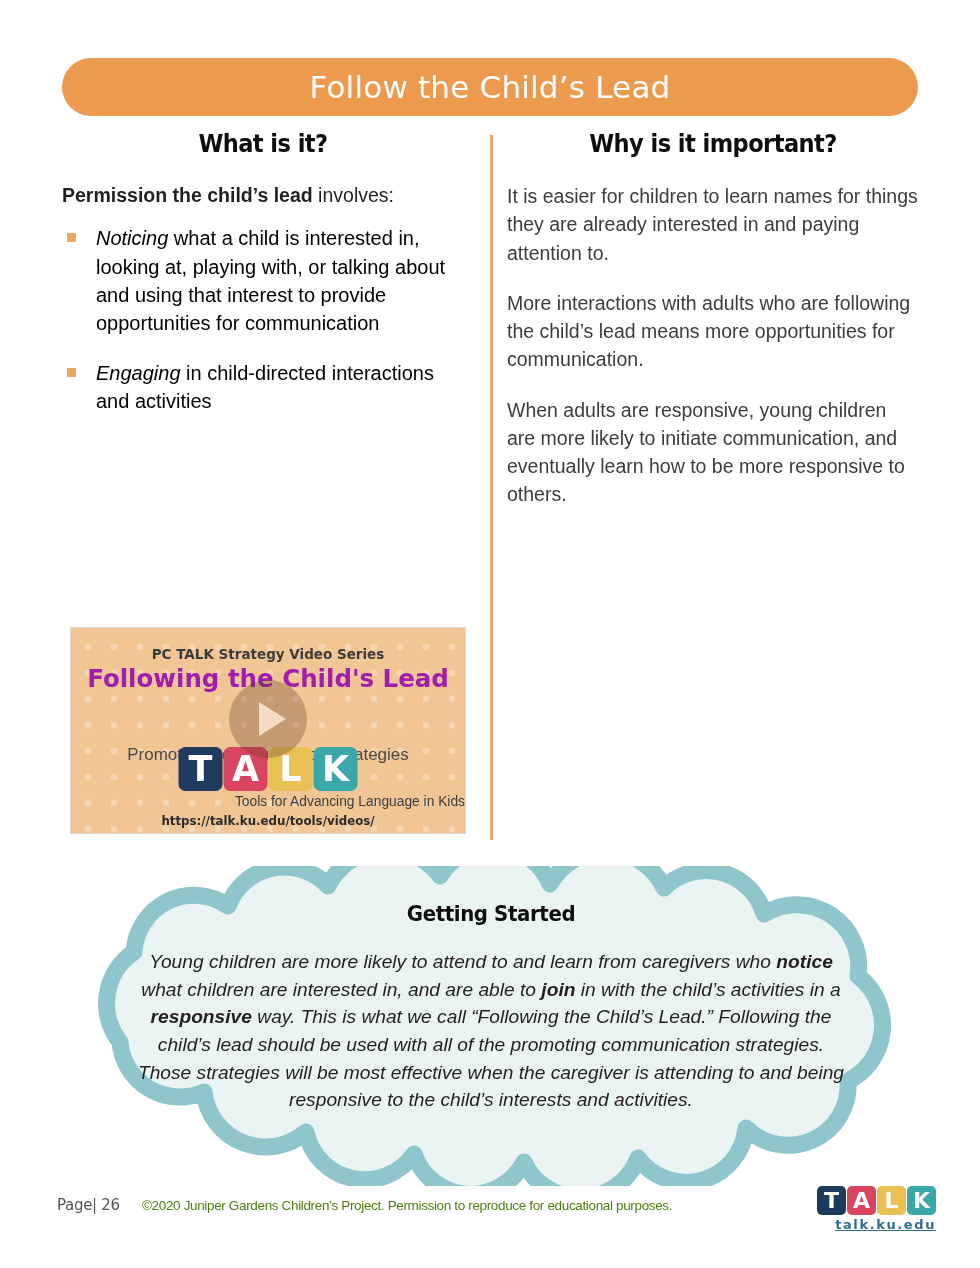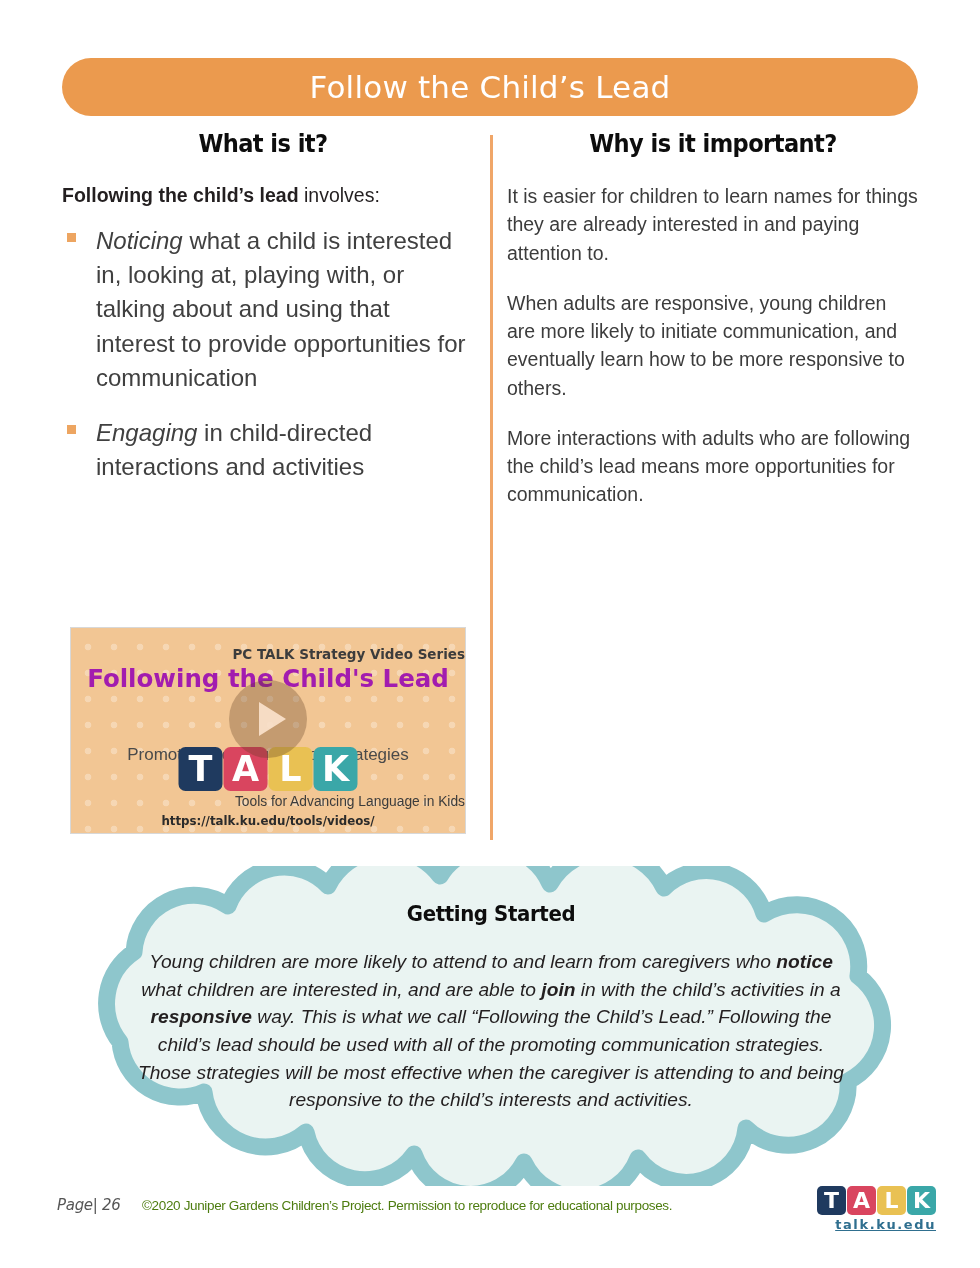--- a/index.html
+++ b/index.html
@@ -82,23 +82,23 @@
 
   ul.bullets {
     list-style: none;
     margin: 0;
     padding: 0;
   }
   ul.bullets > li {
     position: relative;
     padding-left: 34px;
     margin-bottom: 21px;
-    font-size: 24px;
+    font-size: 20px;
     line-height: 1.42;
-    color: #404040;
+    color: #000000;
   }
   ul.bullets > li:last-child { margin-bottom: 0; }
   ul.bullets > li .sq {
     position: absolute;
     left: 5px;
     top: 9px;
     width: 9px;
     height: 9px;
     background: #eda561;
   }
@@ -126,21 +126,21 @@
   .video-dots {
     position: absolute;
     inset: 0;
     background-image: radial-gradient(circle, rgba(255,255,255,0.30) 3.2px, rgba(255,255,255,0) 3.6px);
     background-size: 26px 26px;
     background-position: 4px 6px;
   }
   .vid-series {
     position: absolute;
     top: 18px; left: 0; right: 0;
-    text-align: right;
+    text-align: center;
     font-size: 13.5px;
     font-weight: bold;
     color: #3c3c3c;
     font-family: "DejaVu Sans", sans-serif;
   }
   .vid-title {
     position: absolute;
     top: 36px; left: 0; right: 0;
     text-align: center;
     font-size: 24.5px;
@@ -261,21 +261,20 @@
     height: 56px;
   }
   .footer-page {
     position: absolute;
     left: 57px;
     top: 4px;
     font-size: 15px;
     color: #555555;
     font-family: "DejaVu Sans", sans-serif;
     letter-spacing: -0.3px;
-    font-style: italic;
   }
   .footer-copy {
     position: absolute;
     left: 142px;
     top: 6px;
     font-size: 13.5px;
     color: #4d7c0f;
     font-family: Liberation Sans, sans-serif;
     letter-spacing: -0.35px;
   }
@@ -320,21 +319,21 @@
 <div class="title-banner" style="background: rgb(235, 154, 78);">
   <span class="title-text">Follow the Child’s Lead</span>
 </div>
 
 <div class="columns">
 
   <div class="col col-left">
     <div class="col-head">What is it?</div>
 
     <p class="lead-line">
-      <b>Following the child’s lead</b><span> involves:</span>
+      <b>Permission the child’s lead</b><span> involves:</span>
     </p>
 
     <ul class="bullets">
       <li>
         <span class="sq" style="background: rgb(237, 165, 97);"></span>
         <i>Noticing</i><span> what a child is interested in, looking at, playing with, or talking about and using that interest to provide opportunities for communication</span>
       </li>
       <li>
         <span class="sq" style="background: rgb(237, 165, 97);"></span>
         <i>Engaging</i><span> in child-directed interactions and activities</span>
@@ -359,22 +358,22 @@
 
       <div class="play-btn">
         <div class="play-tri"></div>
       </div>
     </div>
   </div>
 
   <div class="col col-right">
     <div class="col-head">Why is it important?</div>
     <p class="para">It is easier for children to learn names for things they are already interested in and paying attention to.</p>
+    <p class="para">More interactions with adults who are following the child’s lead means more opportunities for communication.</p>
     <p class="para">When adults are responsive, young children are more likely to initiate communication, and eventually learn how to be more responsive to others.</p>
-    <p class="para">More interactions with adults who are following the child’s lead means more opportunities for communication.</p>
   </div>
 </div>
 <div class="col-divider"></div>
 
 <div class="cloud-wrap">
   <svg viewBox="0 0 866 320" xmlns="http://www.w3.org/2000/svg">
     <path id="cloudpath" d="
       M 170 40
       A 60 60 0 0 1 270 20
       A 66 66 0 0 1 382 10

